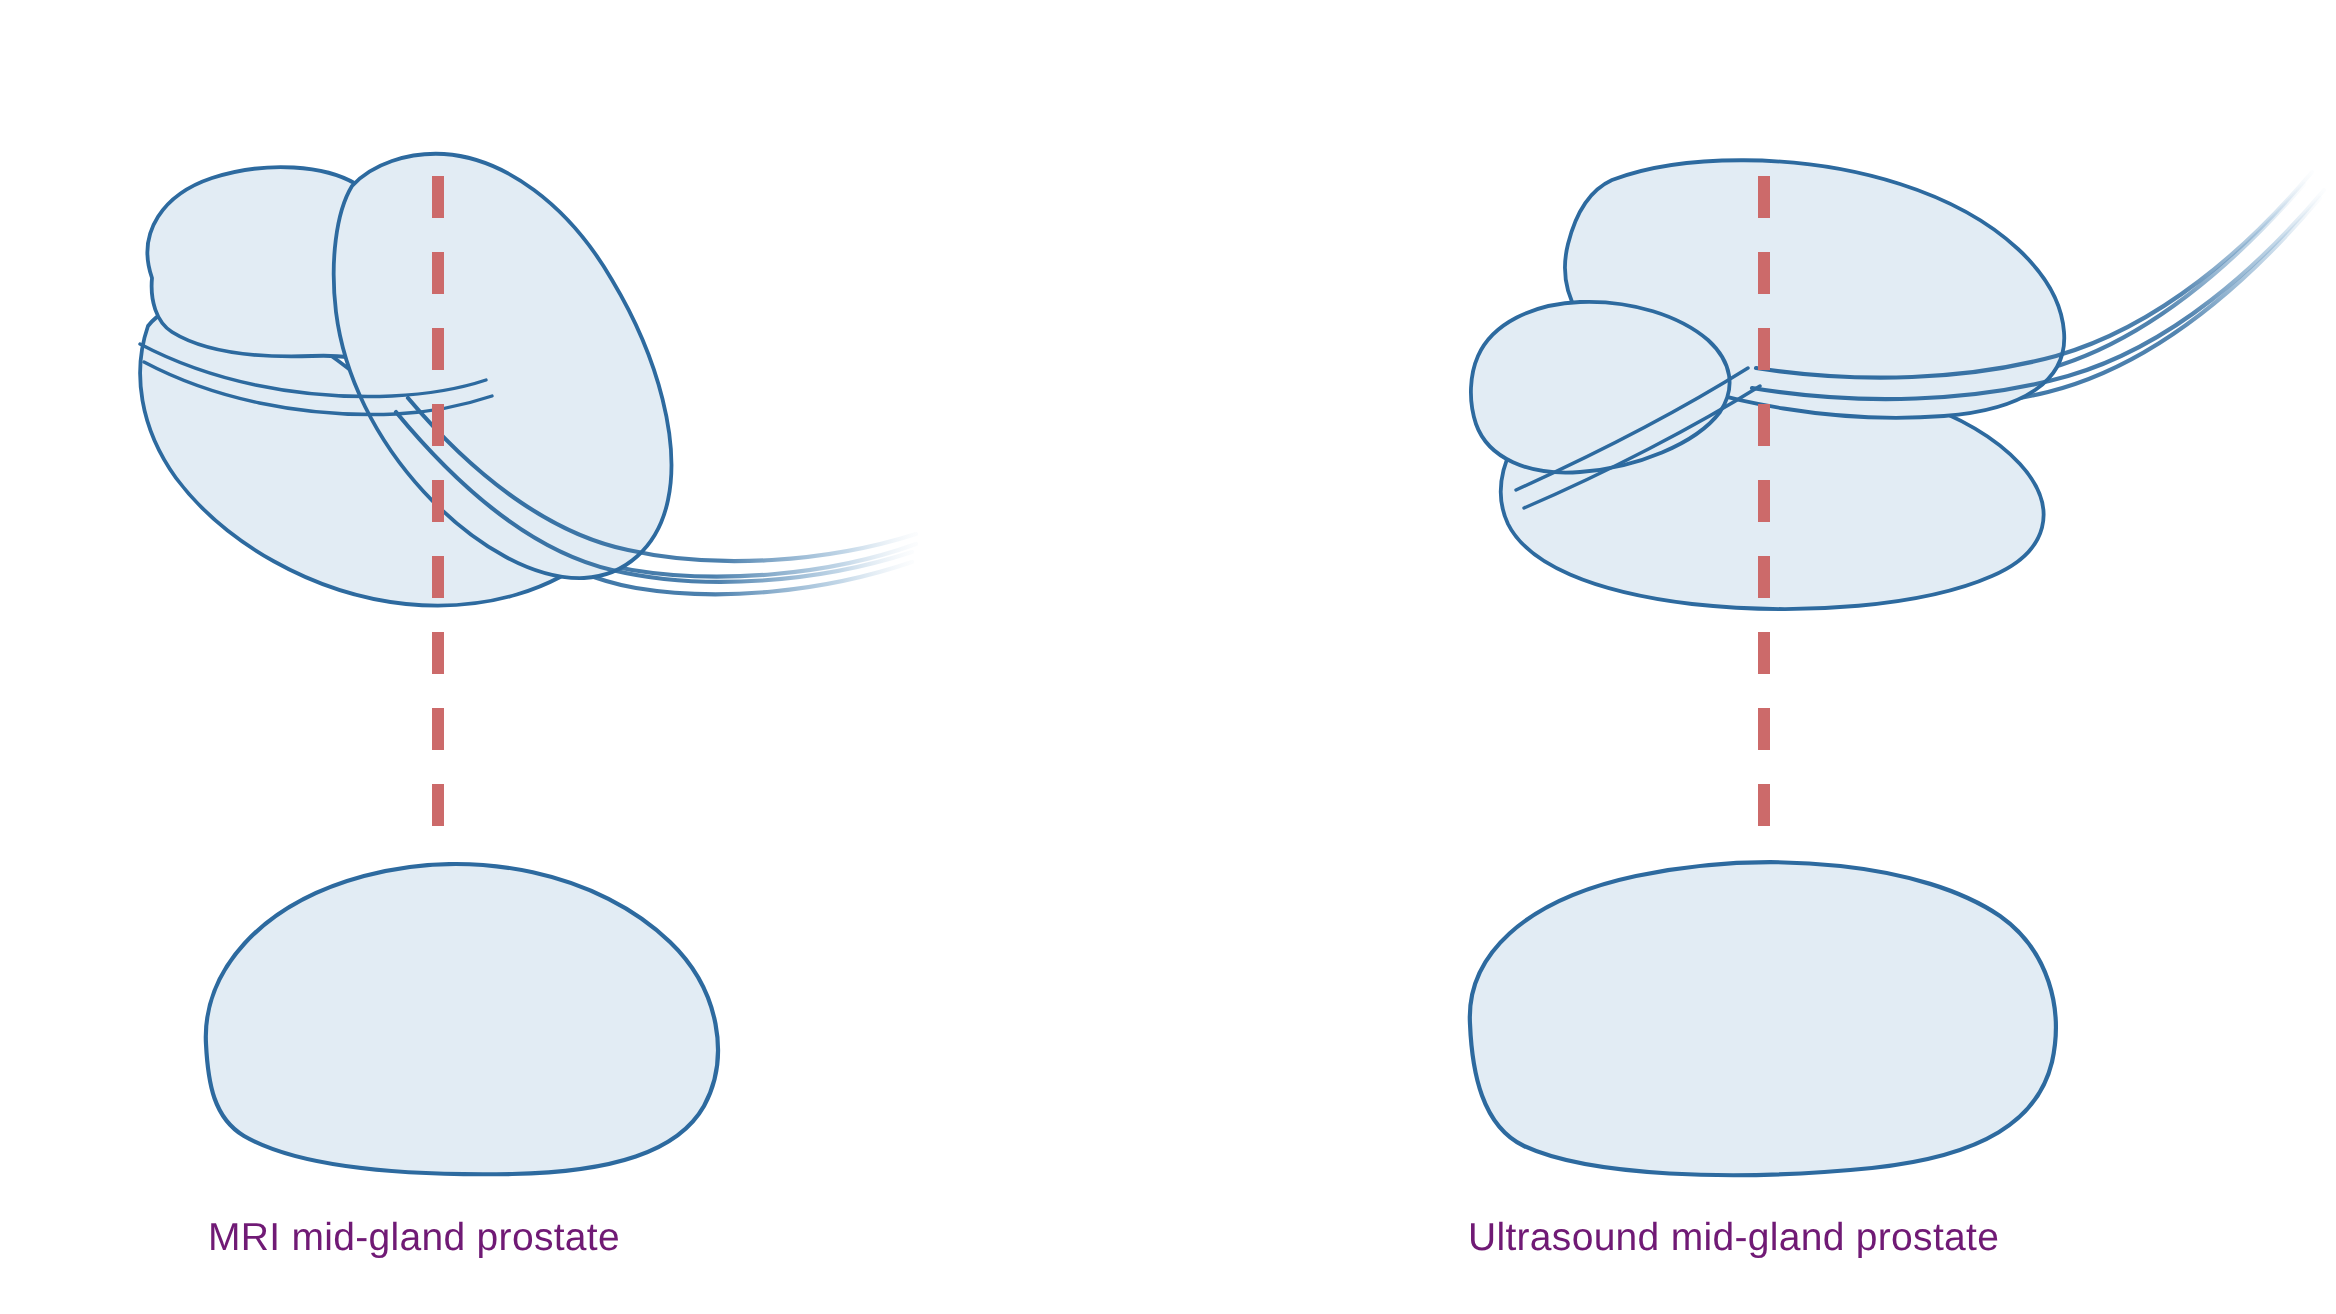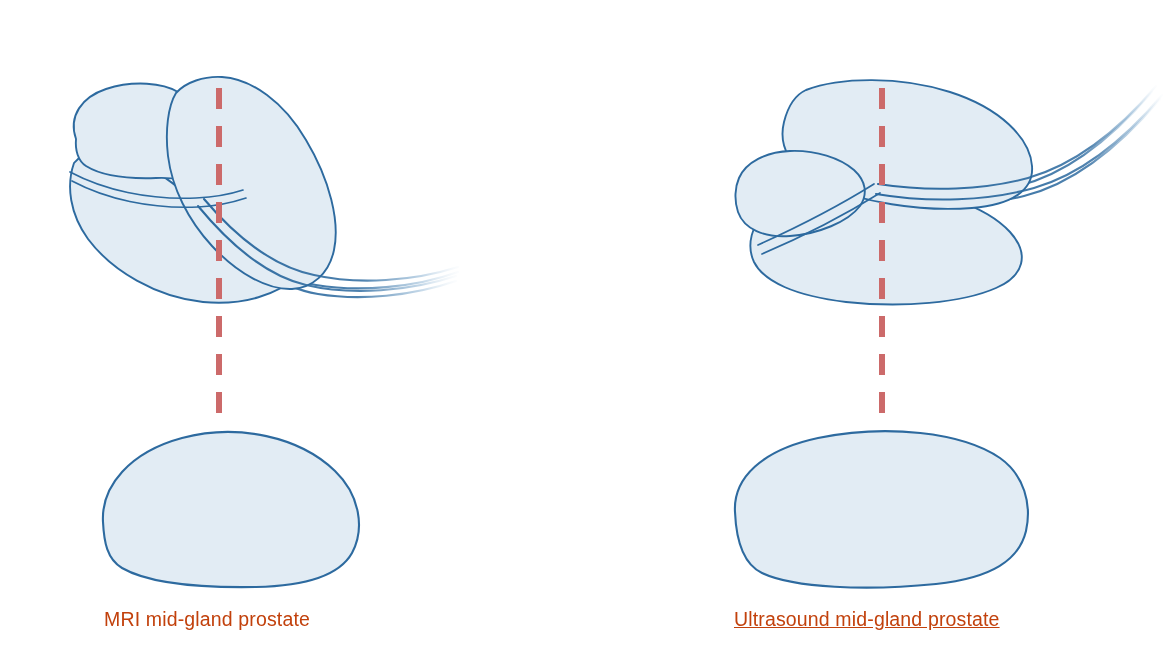--- a/index.html
+++ b/index.html
@@ -21,31 +21,30 @@
     top: 0;
     width: 1168px;
     height: 657px;
   }
   .panel-caption {
     position: absolute;
     font-family: "Liberation Sans", "DejaVu Sans", sans-serif;
     font-size: 19.5px;
     font-weight: 300;
     letter-spacing: 0.15px;
-    color: #c2410c;
+    color: #701a75;
     white-space: nowrap;
   }
   #caption-mri {
     left: 104px;
     top: 608px;
   }
   #caption-us {
     left: 734px;
     top: 608px;
-    text-decoration: underline;
   }
 </style>
 </head>
 <body>
 
 <svg class="figure-canvas" viewBox="0 0 1168 657" xmlns="http://www.w3.org/2000/svg">
 
   <defs>
     <linearGradient id="tubeFadeL" x1="0" y1="0" x2="1" y2="0">
       <stop offset="0" stop-color="#2d6a9f" stop-opacity="1"></stop>

